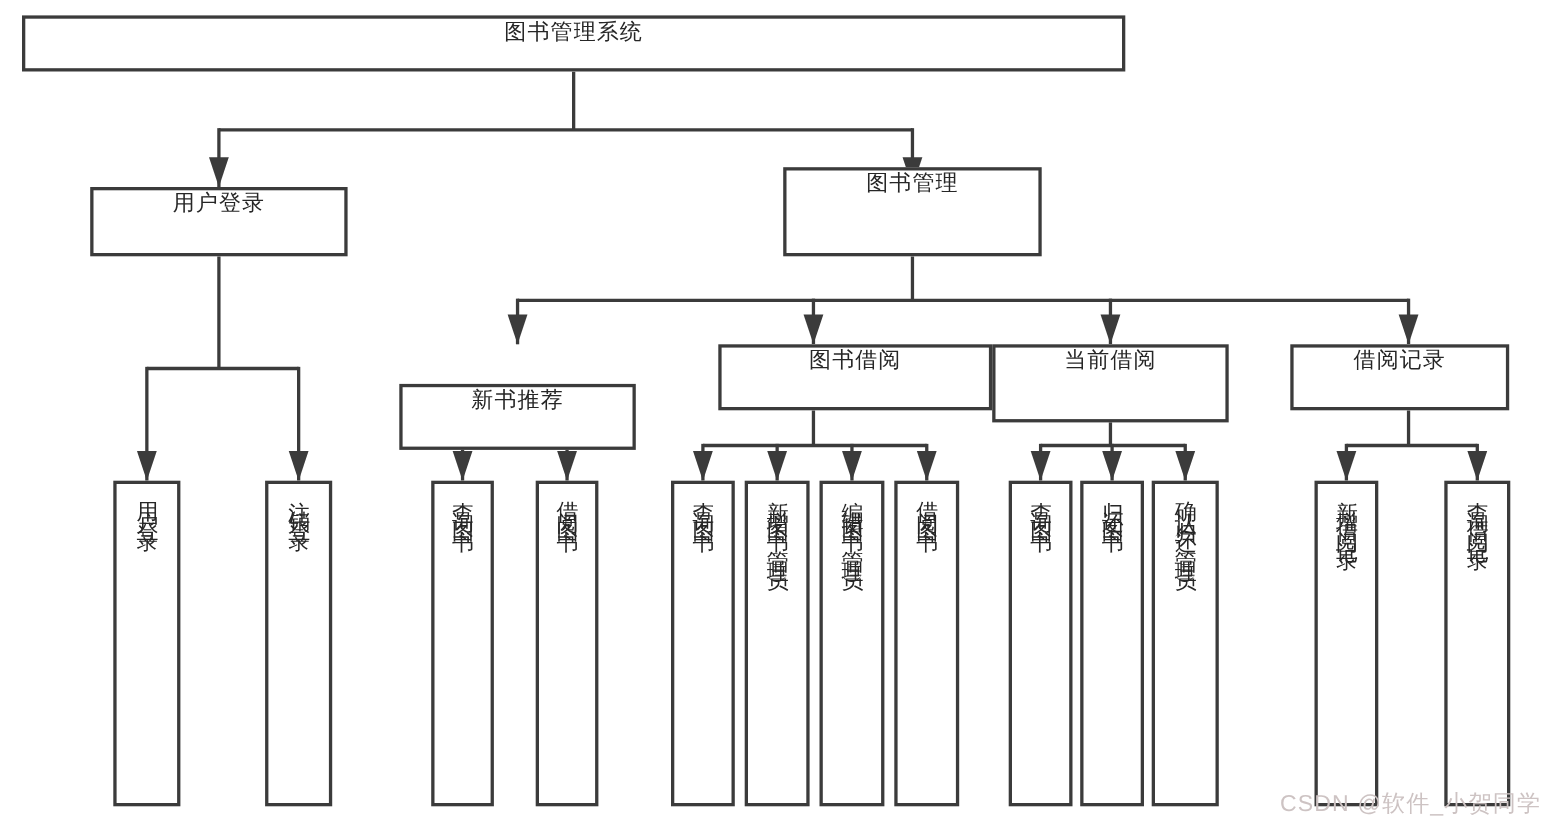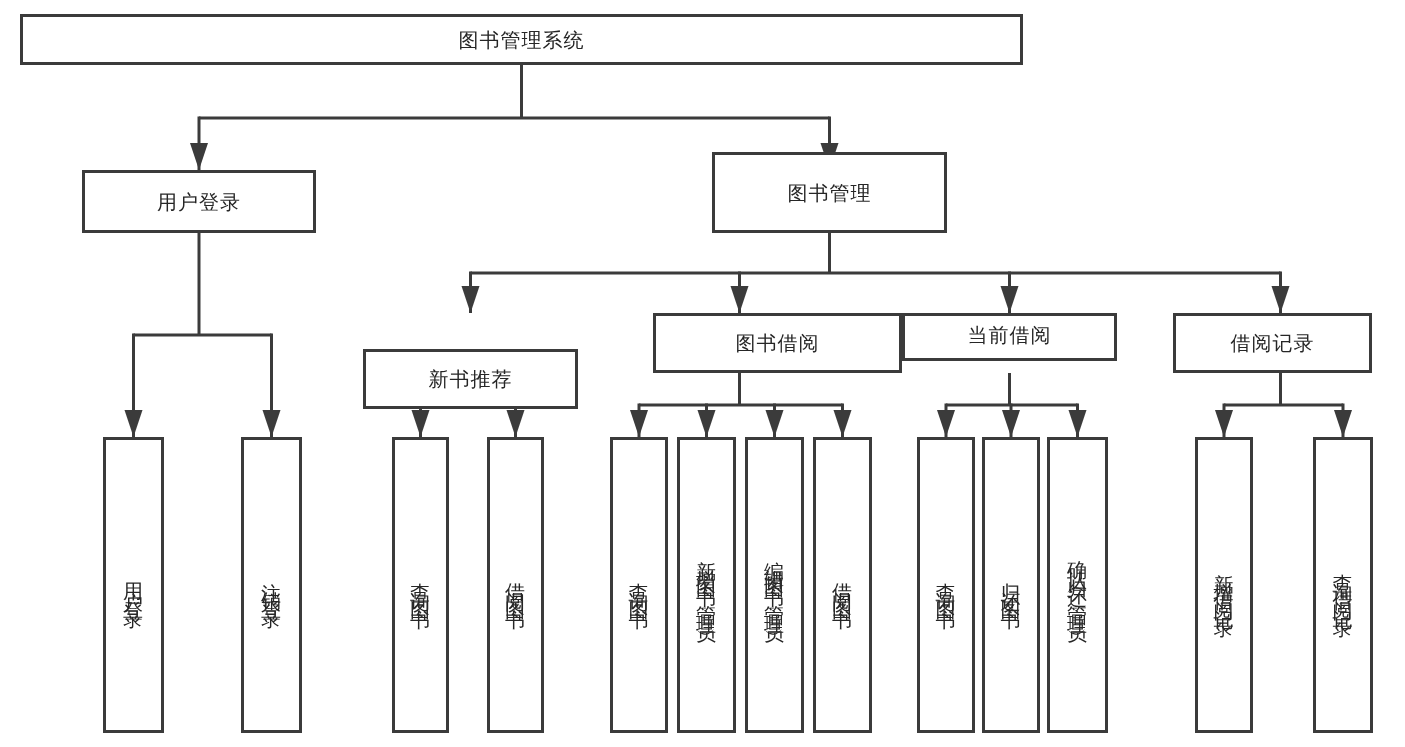--- a/index.html
+++ b/index.html
@@ -15,21 +15,21 @@
     position: absolute;
     left: 0; top: 0;
     width: 1405px; height: 747px;
   }
   .node {
     position: absolute;
     box-sizing: border-box;
     background: var(--box-fill, #ffffff);
     border: 3px solid var(--line, #3b3b3b);
     display: flex;
-    align-items: center;
+    align-items: flex-start;
     justify-content: center;
     color: var(--text, #262626);
     font-size: 20px;
     line-height: 1.2;
     text-align: center;
   }
   .node.horizontal span { letter-spacing: 1px; }
   .node.vertical span {
     writing-mode: vertical-rl;
     text-orientation: mixed;
@@ -113,21 +113,21 @@
       </div>
       <div class="node horizontal" style="left: 712px; top: 152px; width: 235px; height: 81px;">
         <span>图书管理</span>
       </div>
       <div class="node horizontal" style="left: 363px; top: 313px; width: 215px; height: 60px; margin-top: 36px;">
         <span>新书推荐</span>
       </div>
       <div class="node horizontal" style="left: 653px; top: 313px; width: 249px; height: 60px;">
         <span>图书借阅</span>
       </div>
-      <div class="node horizontal" style="left: 902px; top: 313px; width: 215px; height: 48px; font-family: Liberation Mono, monospace;">
+      <div class="node horizontal" style="left: 902px; top: 313px; width: 215px; height: 71px;">
         <span>当前借阅</span>
       </div>
       <div class="node horizontal" style="left: 1173px; top: 313px; width: 199px; height: 60px;">
         <span>借阅记录</span>
       </div>
       <div class="node vertical" style="left: 103px; top: 437px; width: 61px; height: 296px;">
         <span>用户登录</span>
       </div>
       <div class="node vertical" style="left: 241px; top: 437px; width: 61px; height: 296px;">
         <span>注销登录</span>
@@ -159,13 +159,14 @@
       <div class="node vertical" style="left: 1047px; top: 437px; width: 61px; height: 296px;">
         <span>确认归还（管理员）</span>
       </div>
       <div class="node vertical" style="left: 1195px; top: 437px; width: 58px; height: 296px;">
         <span>新增借阅记录</span>
       </div>
       <div class="node vertical" style="left: 1313px; top: 437px; width: 60px; height: 296px;">
         <span>查询借阅记录</span>
       </div>
     </div>
+  <div class="watermark">CSDN @软件_小贺同学</div>
 </div>
 
 </body></html>

